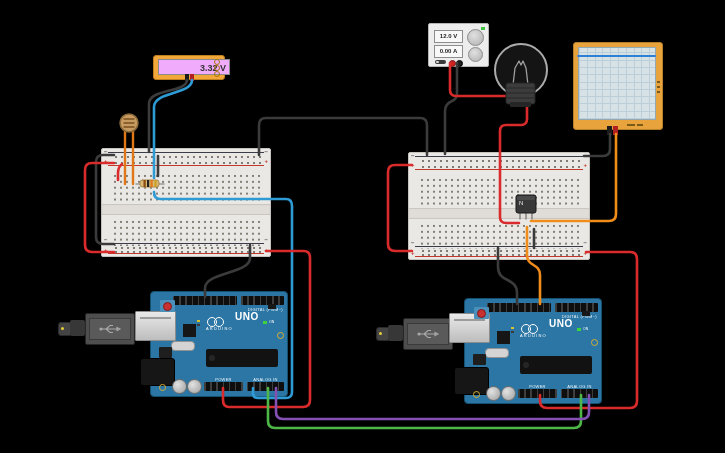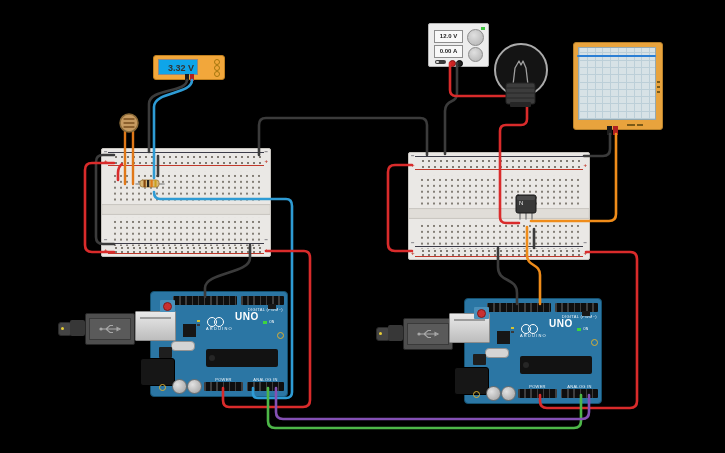--- a/index.html
+++ b/index.html
@@ -60,21 +60,21 @@
   .onled{top:29px;left:112px;width:4px;height:3px;background:#3ed43e;}
   .onlbl{top:28px;left:118px;font-size:3.5px;color:#fff;}
   .txrx1{top:28px;left:46px;width:3px;height:2px;background:#d4c330;}
   .txrx2{top:32px;left:46px;width:3px;height:2px;background:#3a3a3a;}
   .ring{width:5px;height:5px;border:1.5px solid #d9af35;border-radius:50%;}
   .icsp{top:12px;left:117px;width:8px;height:5px;background:#181818;}
 
   
   .mm{position:absolute;left:153px;top:55px;width:70px;height:23px;background:#f2a73b;
       border:1px solid #c07f1e;border-radius:3px;z-index:2;}
-  .mm-disp{position:absolute;left:4px;top:3px;width:40px;height:16px;background:#0ea5e9;
+  .mm-disp{position:absolute;left:4px;top:3px;width:72px;height:16px;background:#f0abfc;
       border:1px solid #8a8a8a;color:#333;font-size:9px;font-weight:bold;line-height:16px;
       text-align:right;padding-right:3px;box-sizing:border-box;}
   .mm-btn{position:absolute;left:60px;width:4px;height:4px;border:1px solid #a5770f;border-radius:50%;}
 
   .psu{position:absolute;left:428px;top:23px;width:59px;height:42px;background:#ededed;
        border:1px solid #b5b5b5;border-radius:2px;z-index:2;}
   .psu-disp{position:absolute;left:5px;width:27px;height:11px;background:#f8f8f8;border:1px solid #8d8d8d;
        color:#222;font-size:6px;font-weight:bold;line-height:11px;text-align:center;}
   .psu-knob{position:absolute;border-radius:50%;background:radial-gradient(circle at 40% 35%,#e0e0e0,#b0b0b0);
        border:1px solid #8a8a8a;}

